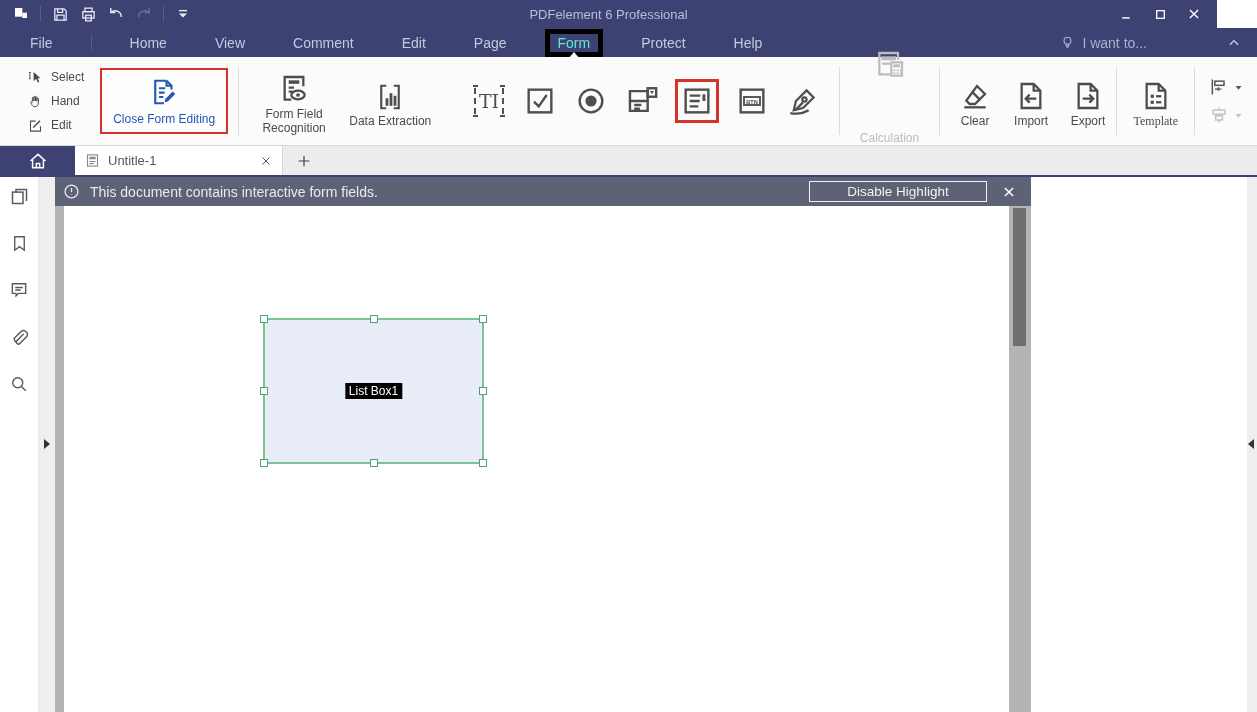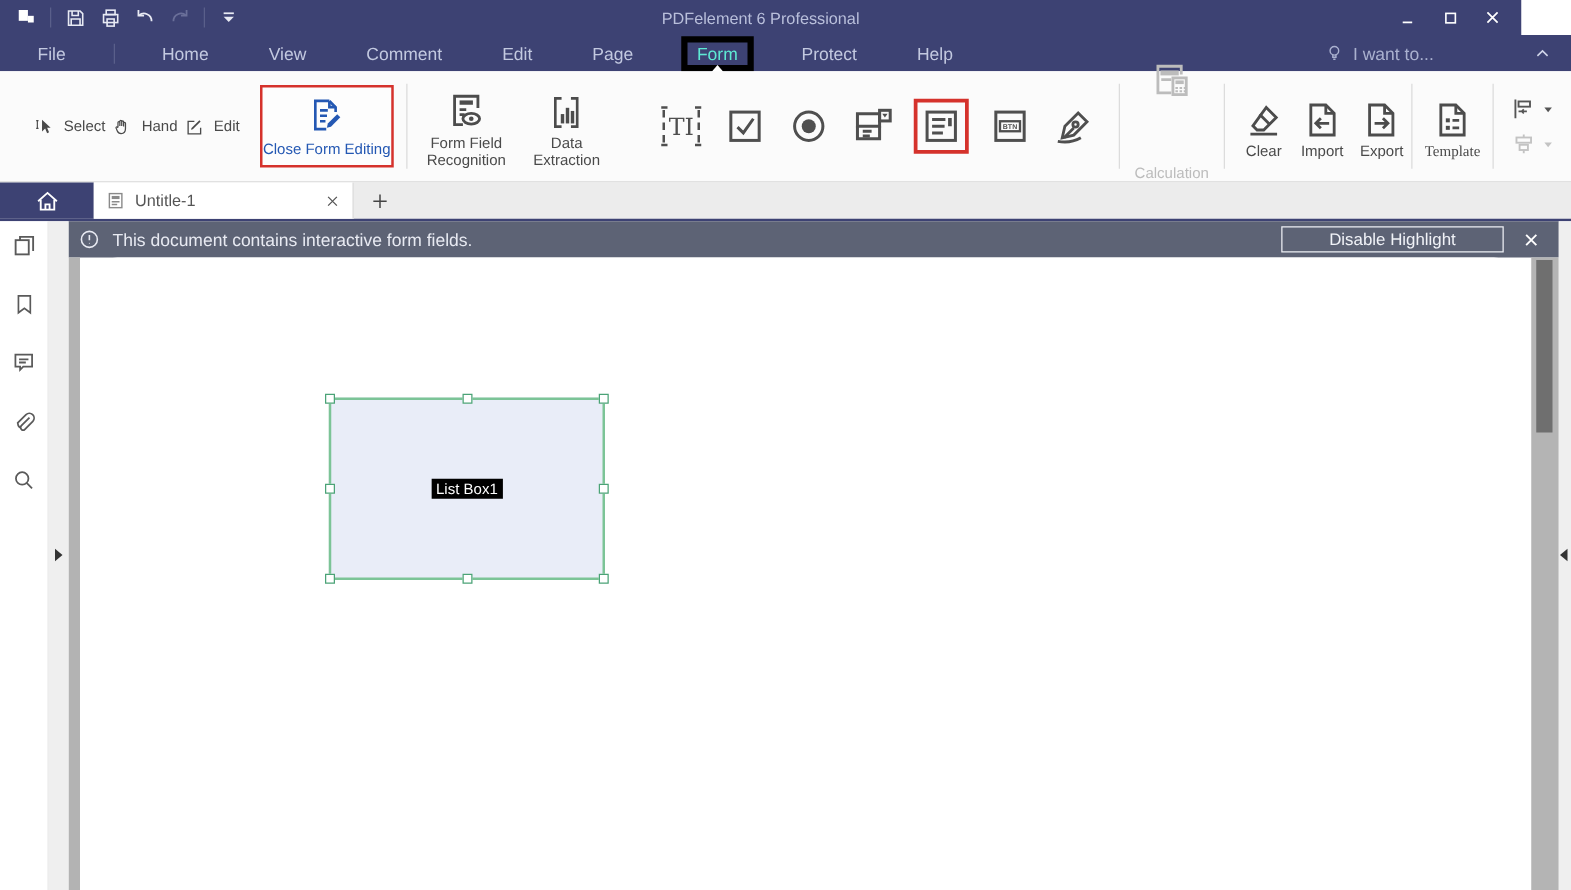--- a/index.html
+++ b/index.html
@@ -22,21 +22,21 @@
   .menu-item { padding:3px 10px; margin-right:28px; white-space:nowrap; cursor:default; }
   .menu-sep { width:1px; height:16px; background:#5a5f8a; margin-right:28px; }
   .menu-item.active { color:#5eead4; border:5px solid #000000; padding:1px 8px; position:relative; }
   .menu-item.active .caret-up { position:absolute; left:50%; bottom:-7px; margin-left:-6px; width:0; height:0; border-left:6px solid transparent; border-right:6px solid transparent; border-bottom:7px solid #ffffff; }
   .want-to { position:absolute; right:110px; top:0; height:29px; display:flex; align-items:center; gap:7px; color:#aab1cf; font-size:14px; }
   .menu-collapse { position:absolute; right:8px; top:0; height:29px; width:30px; display:flex; align-items:center; justify-content:center; color:#cfd4e8; }
 
   
   .toolbar { position:absolute; left:0; top:57px; width:1257px; height:89px; background:#fbfbfb; border-bottom:1px solid #d9d9d9; display:flex; align-items:center; color:#4c4c4c; }
   .vsep { width:1px; height:68px; background:#dcdcdc; flex:0 0 1px; }
-  .tool-stack { margin-left:28px; margin-right:6px; display:flex; flex-direction:row; gap:6px; font-size:12px; color:#4a4a4a; }
+  .tool-stack { margin-left:28px; margin-right:6px; display:flex; flex-direction:column; gap:6px; font-size:12px; color:#4a4a4a; }
   .tool-stack .row { display:flex; align-items:center; gap:8px; height:18px; }
   .cfe-box { margin:0 10px; width:130px; height:66px; border:2px solid #d5322c; display:flex; flex-direction:column; align-items:center; justify-content:center; gap:5px; color:#2458b3; font-size:12px; background:#fdfdfd; }
   .tool-col { display:flex; flex-direction:column; align-items:center; justify-content:flex-start; font-size:12px; color:#4a4a4a; text-align:center; line-height:14px; }
   .tool-col .icnbox { height:40px; display:flex; align-items:flex-end; justify-content:center; padding-bottom:2px; }
   .tool-col.disabled { color:#bcbcbc; }
   .fieldbtns { display:flex; align-items:center; gap:15px; margin-left:34px; margin-right:18px; }
   .fieldbtn { width:36px; height:36px; display:flex; align-items:center; justify-content:center; color:#4f4f4f; }
   .red-wrap { border:3px solid #d5322c; padding:3px; display:flex; align-items:center; justify-content:center; }
   .align-stack { display:flex; flex-direction:column; gap:8px; margin:0 14px; }
   .align-btn { display:flex; align-items:center; gap:5px; color:#555; }
@@ -53,21 +53,21 @@
   
   .workspace { position:absolute; left:0; top:177px; width:1257px; height:535px; }
   .side-icons { position:absolute; left:0; top:0; width:39px; height:535px; background:#fff; border-right:1px solid #e7e7e7; display:flex; flex-direction:column; align-items:center; padding-top:8px; gap:25px; color:#5a5a5a; }
   .side-icons .sicn { width:22px; height:22px; display:flex; align-items:center; justify-content:center; }
   .panel-strip { position:absolute; top:0; width:16px; height:535px; background:#efefef; }
   .panel-strip.left { left:39px; }
   .panel-strip.right { left:1247px; width:10px; }
   .tri-right { position:absolute; top:262px; left:5px; width:0; height:0; border-top:5px solid transparent; border-bottom:5px solid transparent; border-left:6px solid #333; }
   .tri-left { position:absolute; top:262px; left:1px; width:0; height:0; border-top:5px solid transparent; border-bottom:5px solid transparent; border-right:6px solid #333; }
 
-  .doc-region { position:absolute; left:55px; top:0; width:1192px; height:535px; }
+  .doc-region { position:absolute; left:55px; top:0; width:976px; height:535px; }
   .notifbar { height:29px; background:#5d6375; display:flex; align-items:center; color:#e8eaf2; font-size:14px; gap:10px; padding:0 10px 0 8px; }
   .notif-msg { flex:1; }
   .notif-btn { width:178px; height:21px; border:1px solid #eef0f5; display:flex; align-items:center; justify-content:center; font-size:13.5px; color:#f0f2f7; }
   .notif-close { width:24px; display:flex; align-items:center; justify-content:center; color:#fff; }
   .doc-body { display:flex; height:506px; }
   .gutter { width:9px; background:#b3b3b3; }
   .page { flex:1; background:#ffffff; position:relative;border-radius:30px; }
   .scroll-track { width:22px; background:#b4b4b4; position:relative; }
   .scroll-thumb { position:absolute; left:4px; top:2px; width:13px; height:138px; background:#6f6f6f; }
 

